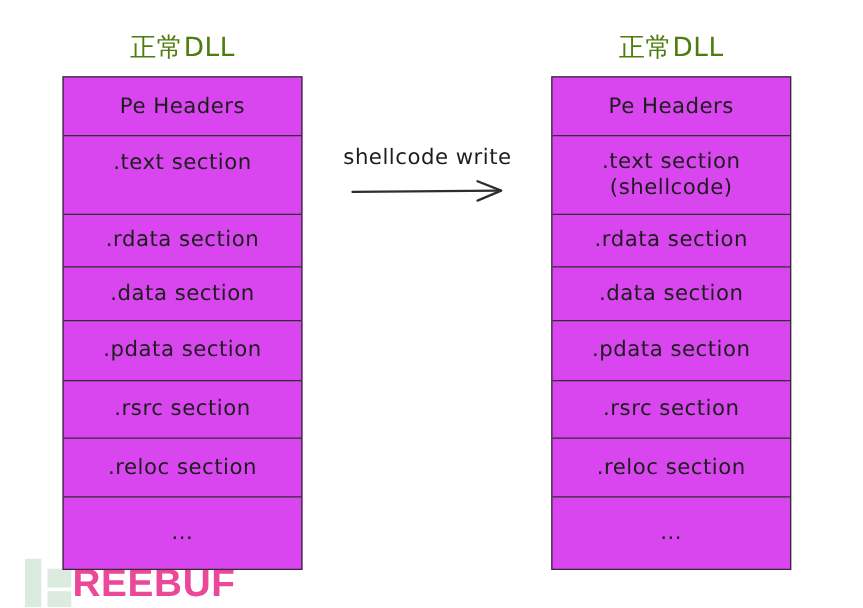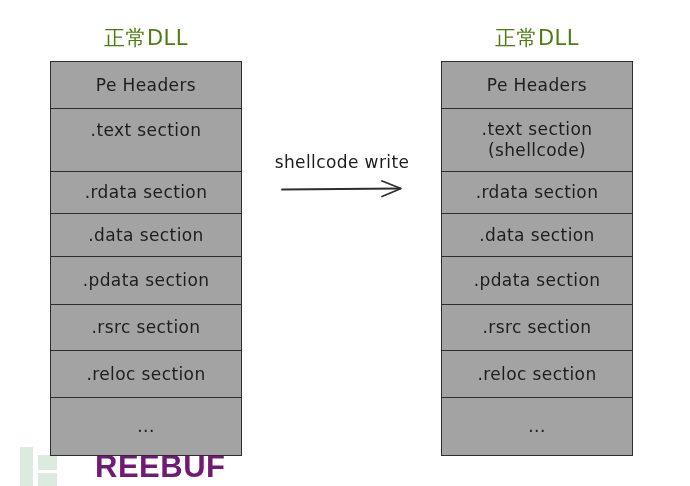--- a/index.html
+++ b/index.html
@@ -28,21 +28,21 @@
   }
   .dll-title.left  { left: 50px; }
   .dll-title.right { left: 441px; }
 
   
   .dll-box {
     position: absolute;
     top: 61px;
     width: 192px;
     border: 1.6px solid #2e2e2e;
-    background: #a3a3a3;
+    background: #d946ef;
     box-sizing: border-box;
     z-index: 1;
   }
   .dll-box.left  { left: 50px; }
   .dll-box.right { left: 441px; }
 
   .row {
     box-sizing: border-box;
     display: flex;
     flex-direction: column;
@@ -65,21 +65,20 @@
     top: 116px;
     width: 160px;
     text-align: center;
     z-index: 1;
   }
   .arrow-label {
     font-size: 17px;
     color: #1d1d1d;
     letter-spacing: 0.4px;
     white-space: nowrap;
-    margin-top: 36px;
   }
   .arrow-svg {
     display: block;
     margin: 7px auto 0 auto;
   }
 
   
   .watermark {
     position: absolute;
     left: 0;
@@ -114,22 +113,21 @@
     background: #dcebdf;
   }
   .wm-text {
     position: absolute;
     left: 58px;
     top: 449px;
     font-family: "Liberation Sans", sans-serif;
     font-size: 31px;
     font-weight: 800;
     letter-spacing: 0.5px;
-    color: #701a75;
-    padding-left: 37px;
+    color: #ec4899;
   }
 </style>
 </head>
 <body>
 
 <div class="canvas">
 
   <div class="watermark">
     <span class="wm-bar"></span>
     <span class="wm-sq-top"></span>

